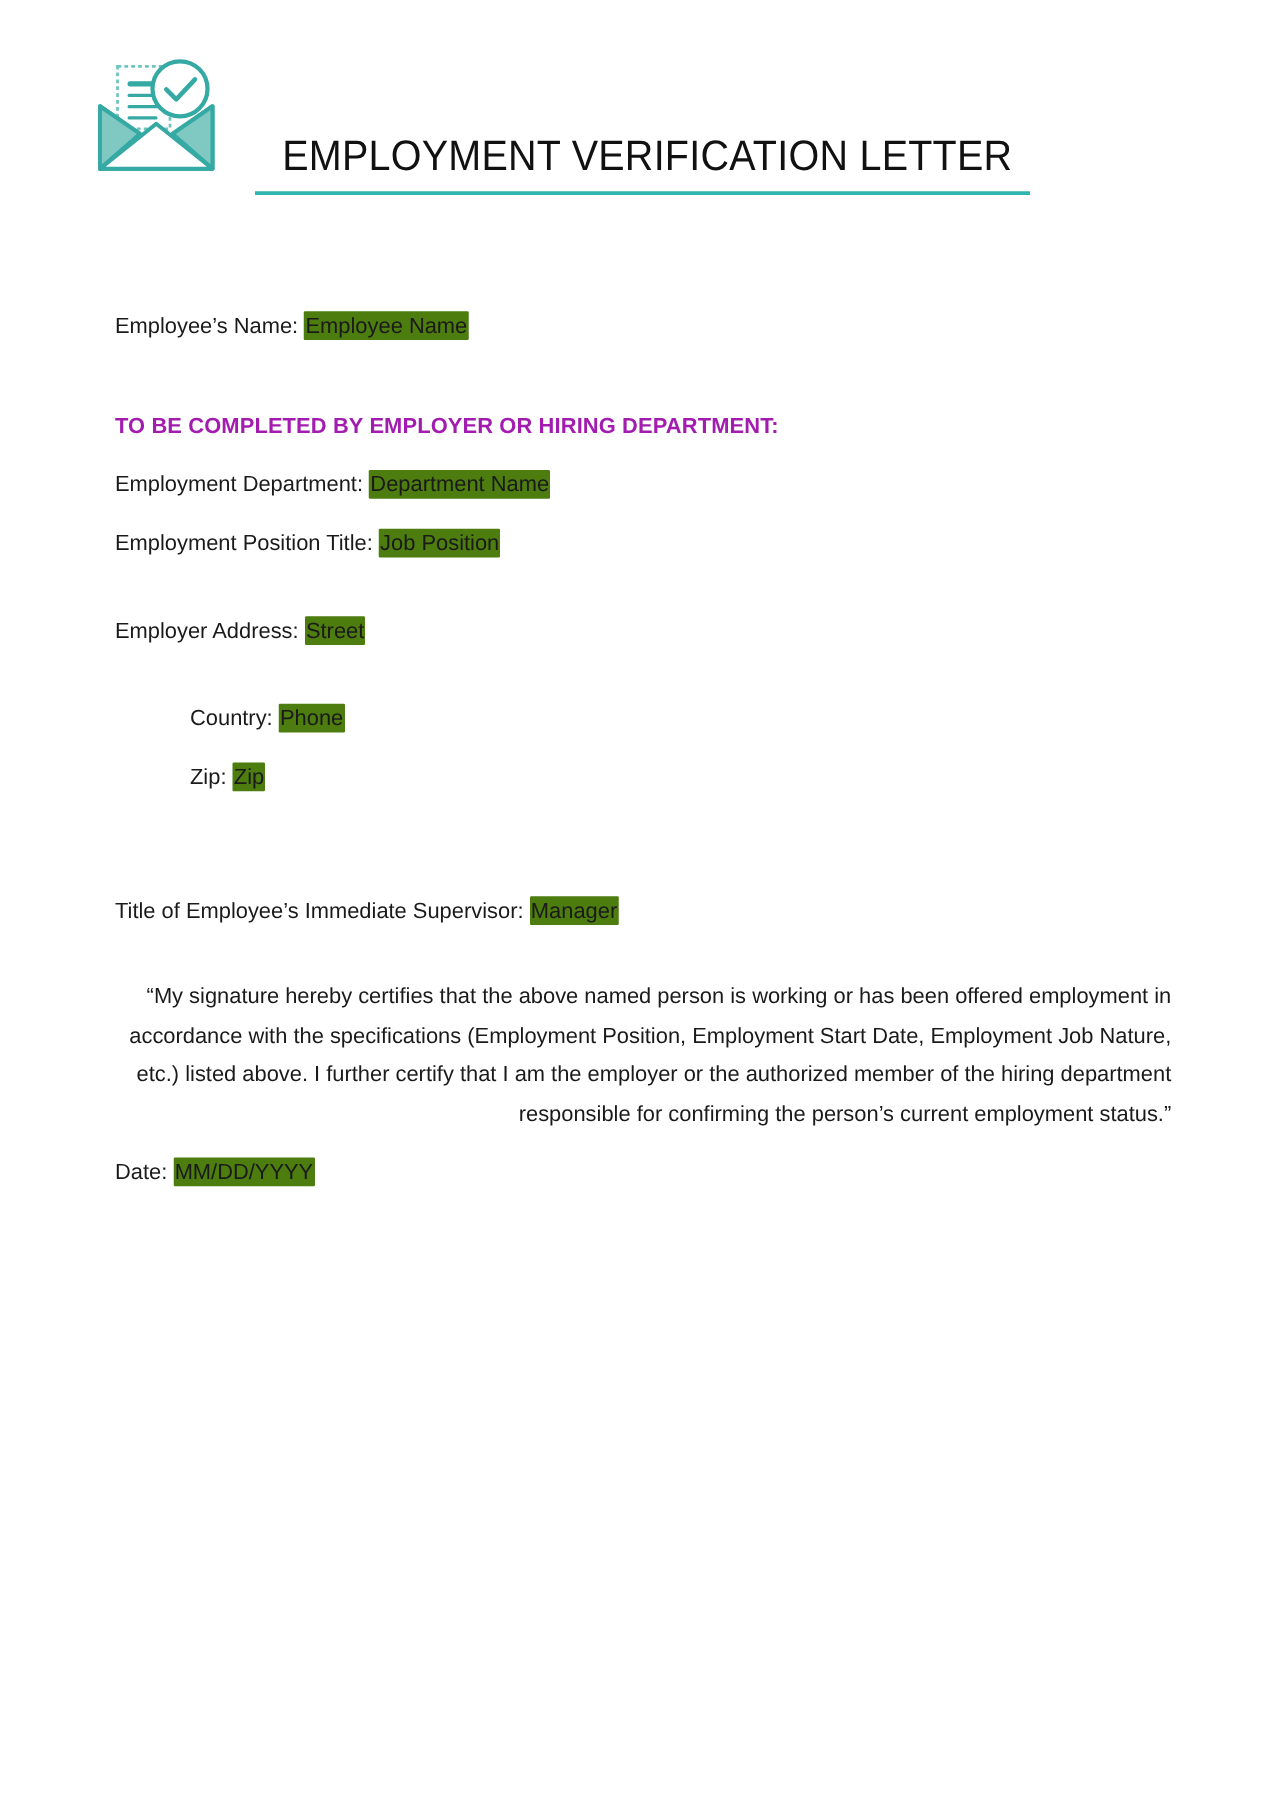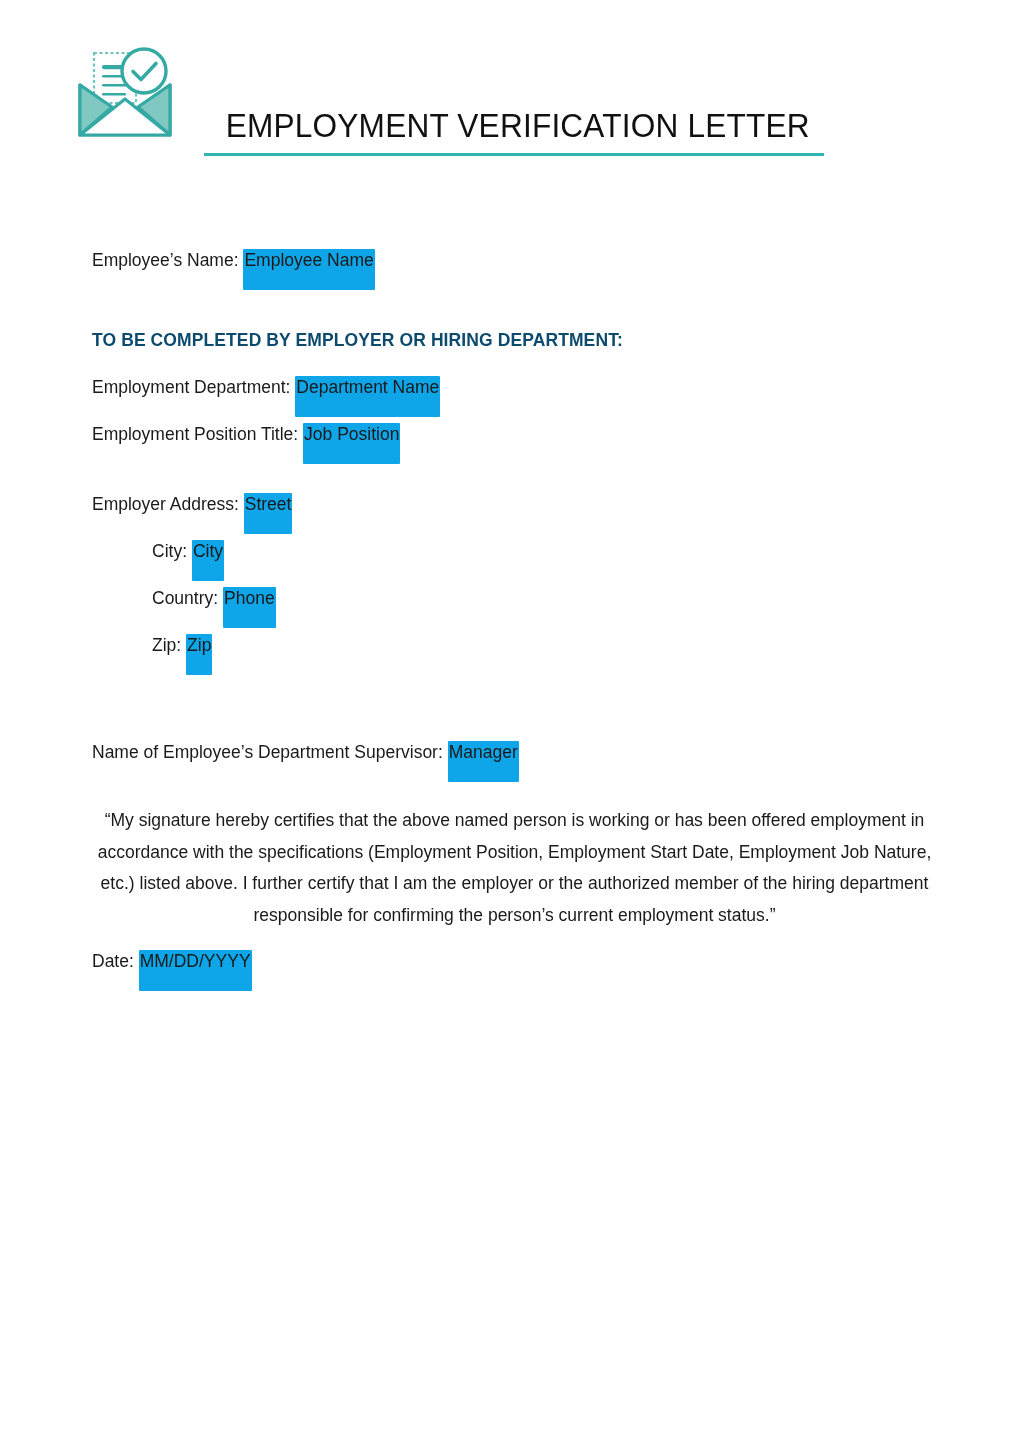--- a/index.html
+++ b/index.html
@@ -75,42 +75,42 @@
     color: #1a1a1a;
     white-space: pre-wrap;
   }
   .gap-lg { height: 56px; }
   .gap-md { height: 23px; }
   .gap-sm { height: 18px; }
   .gap-xl { height: 60px; }
   .indent { padding-left: 60px; }
 
   .hl {
-    background: #0ea5e9;
-    padding: 1px 1px 20px 1px;
+    background: #4d7c0f;
+    padding: 1px 1px 2px 1px;
     border-radius: 1px;
   }
   .bold-head {
     font-size: 17.5px;
     line-height: 24px;
     font-weight: 700;
     letter-spacing: 0.1px;
-    color: #0c4a6e;
+    color: #a21caf;
   }
   .sig-rule {
     letter-spacing: -0.5px;
   }
   .sig-spacer { display: inline-block; width: 34px; }
 
   .para {
     font-size: 17.5px;
     line-height: 31.5px;
     color: #1a1a1a;
     width: 845px;
-    text-align: center;
+    text-align: right;
   }
 </style>
 </head>
 <body>
 
 <div class="page">
 
   <div class="header">
 
     <div class="brand-icon">
@@ -162,36 +162,35 @@
 
     <div class="gap-md"></div>
 
 
     <div class="gap-md"></div>
 
     <div class="line"><span>Employer Address:</span><span> </span><span class="hl">Street</span></div>
 
     <div class="gap-md"></div>
 
-    <div class="line indent"><span>City:</span><span> </span><span class="hl">City</span></div>
 
     <div class="gap-md"></div>
 
     <div class="line indent"><span>Country:</span><span> </span><span class="hl">Phone</span></div>
 
     <div class="gap-md"></div>
 
     <div class="line indent"><span>Zip:</span><span> </span><span class="hl">Zip</span></div>
 
     <div class="gap-md"></div>
 
 
     <div class="gap-xl"></div>
 
-    <div class="line"><span>Name of Employee’s Department Supervisor:</span><span> </span><span class="hl">Manager</span></div>
+    <div class="line"><span>Title of Employee’s Immediate Supervisor:</span><span> </span><span class="hl">Manager</span></div>
 
     <div class="gap-md"></div>
 
 
     <div class="gap-sm"></div>
 
     <div class="para">“My signature hereby certifies that the above named person is working or has been offered employment in accordance with the specifications (Employment Position, Employment Start Date, Employment Job Nature, etc.) listed above. I further certify that I am the employer or the authorized member of the hiring department responsible for confirming the person’s current employment status.”</div>
 
     <div class="gap-sm"></div>
 

